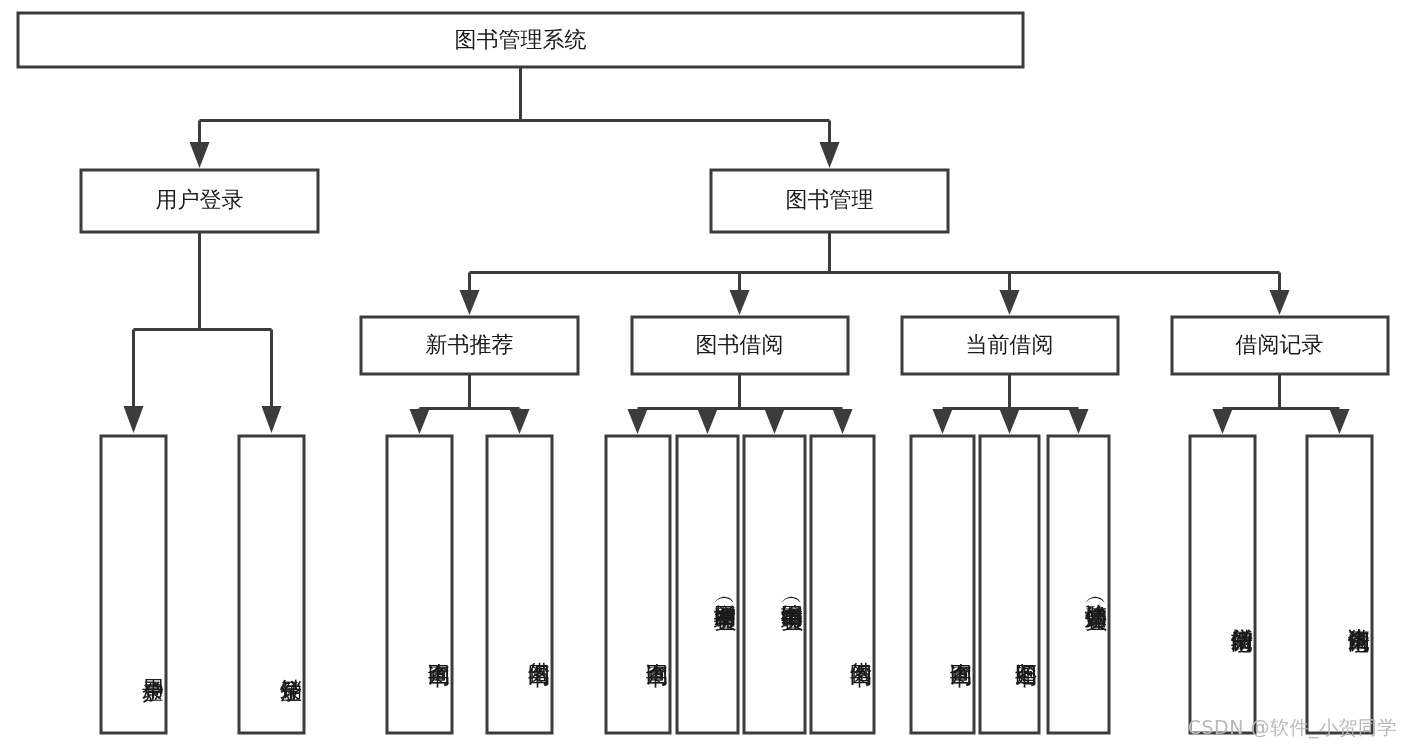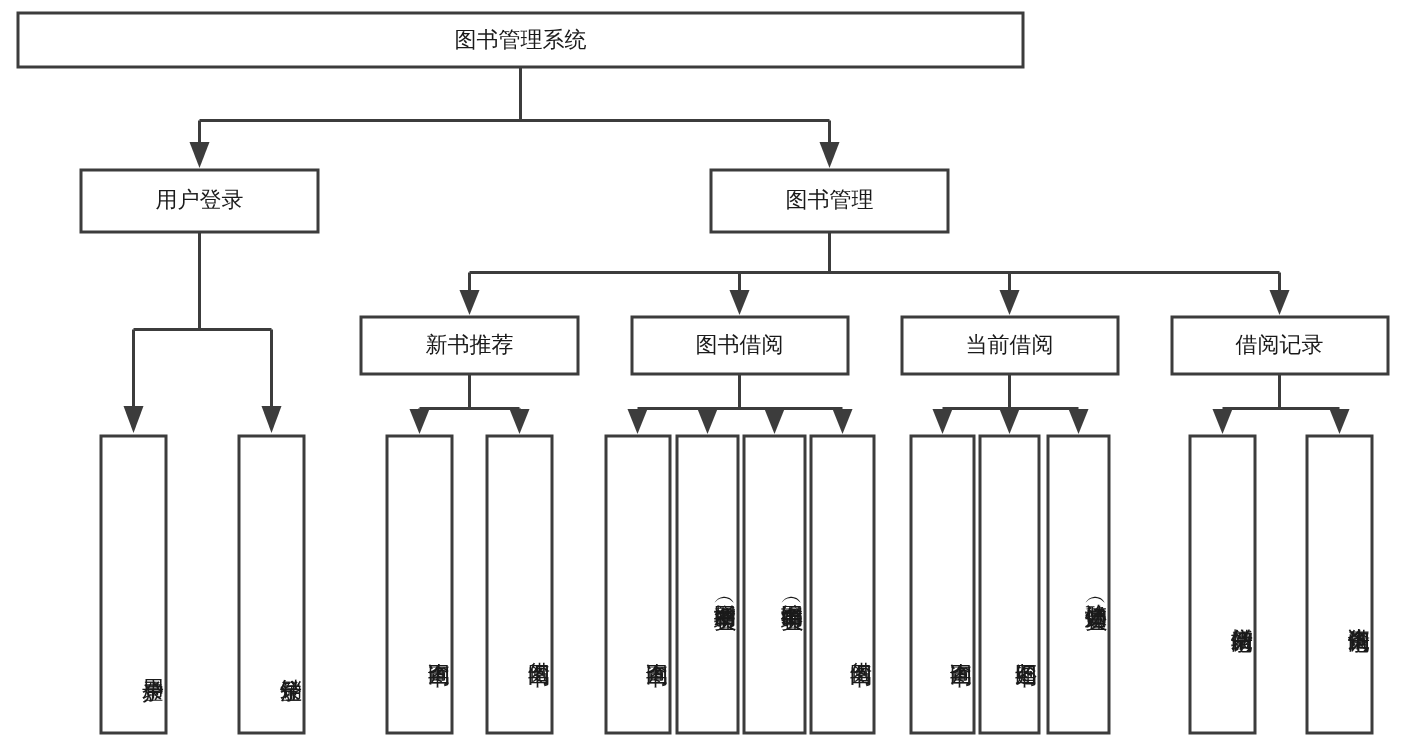--- a/index.html
+++ b/index.html
@@ -208,14 +208,15 @@
   <span class="leaf-label" style="left:744px; top:436px; width:61px; height:297px; padding-top:6px;">编辑图书（管理员）</span>
   <span class="leaf-label" style="left:811px; top:436px; width:63px; height:297px; padding-top:62px;">借阅图书</span>
 
   <span class="leaf-label" style="left:911px; top:436px; width:63px; height:297px; padding-top:62px;">查询图书</span>
   <span class="leaf-label" style="left:980px; top:436px; width:59px; height:297px; padding-top:62px;">归还图书</span>
   <span class="leaf-label" style="left:1048px; top:436px; width:61px; height:297px; padding-top:6px;">确认归还（管理员）</span>
 
   <span class="leaf-label" style="left:1190px; top:436px; width:65px; height:297px; padding-top:28px;">新增借阅记录</span>
   <span class="leaf-label" style="left:1307px; top:436px; width:65px; height:297px; padding-top:28px;">查询借阅记录</span>
 
+  <div class="watermark">CSDN @软件_小贺同学</div>
 
 </div>
 
 </body></html>

